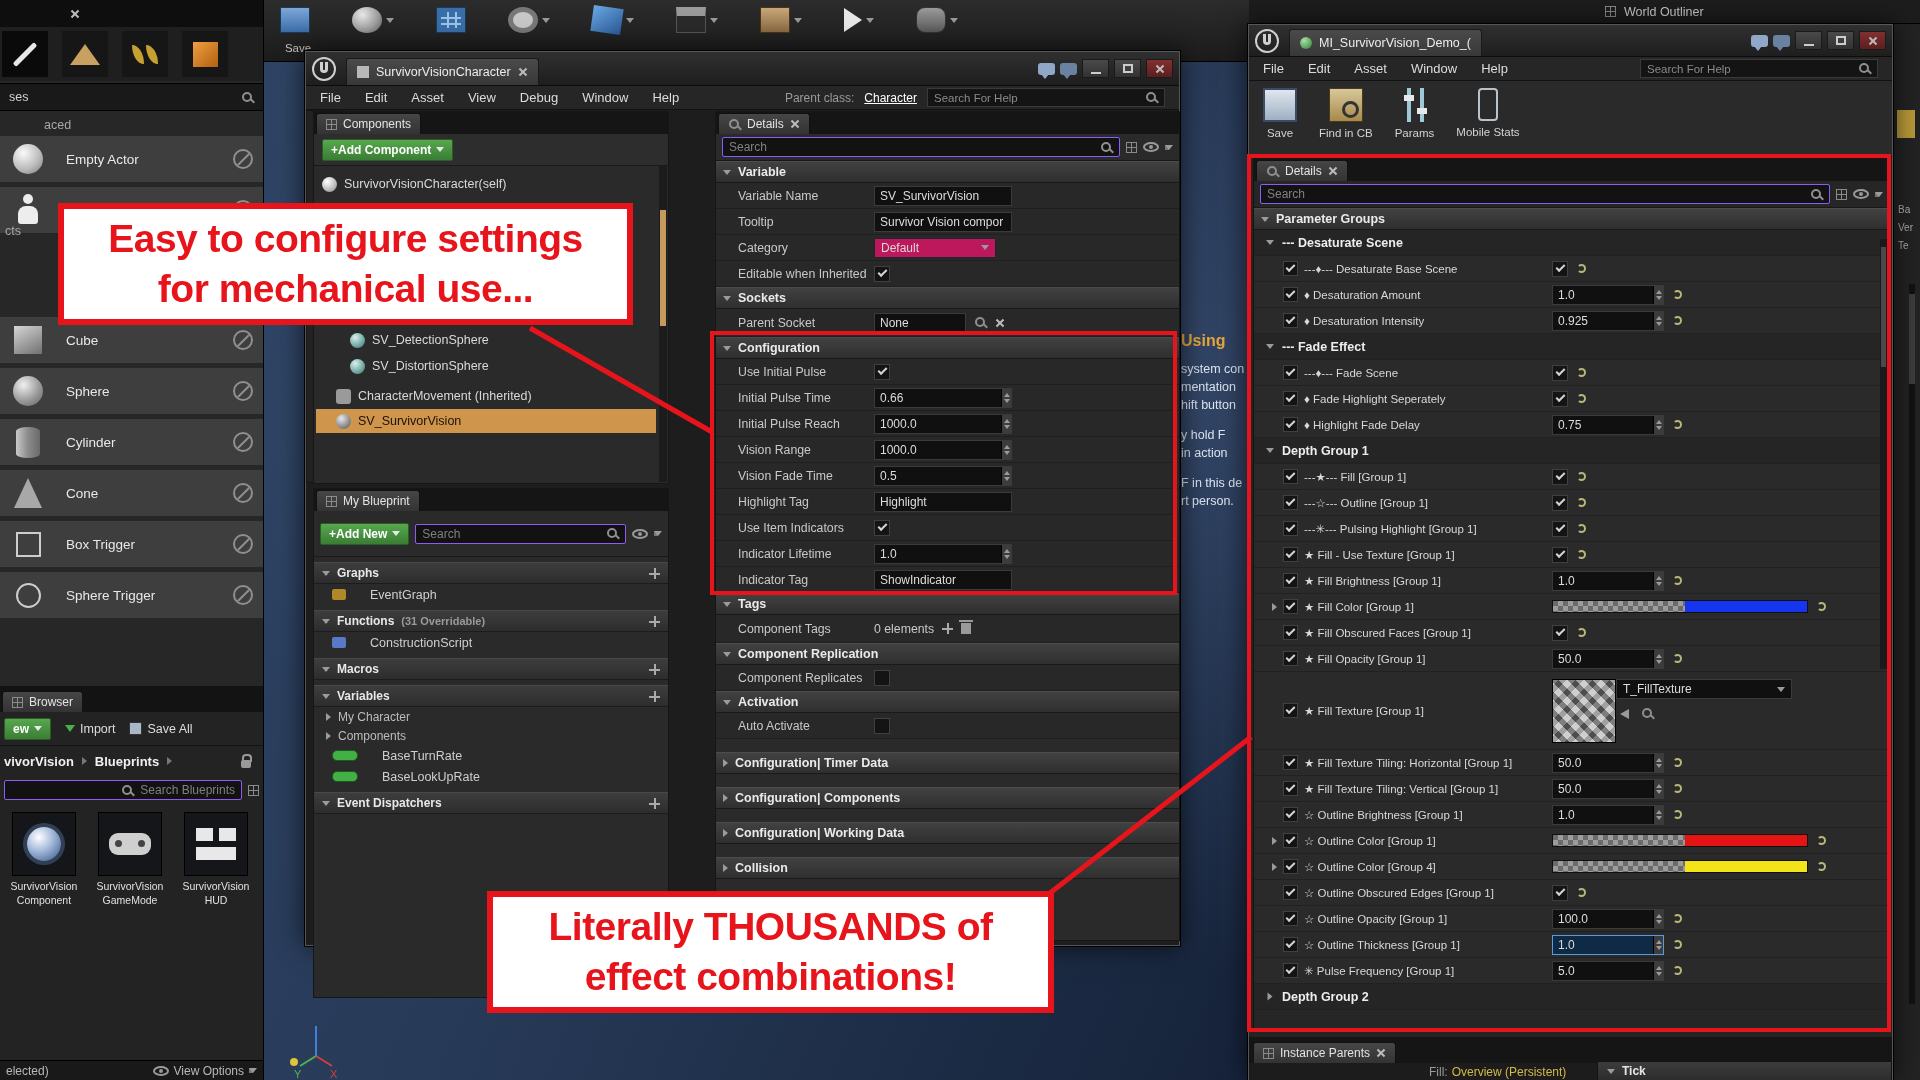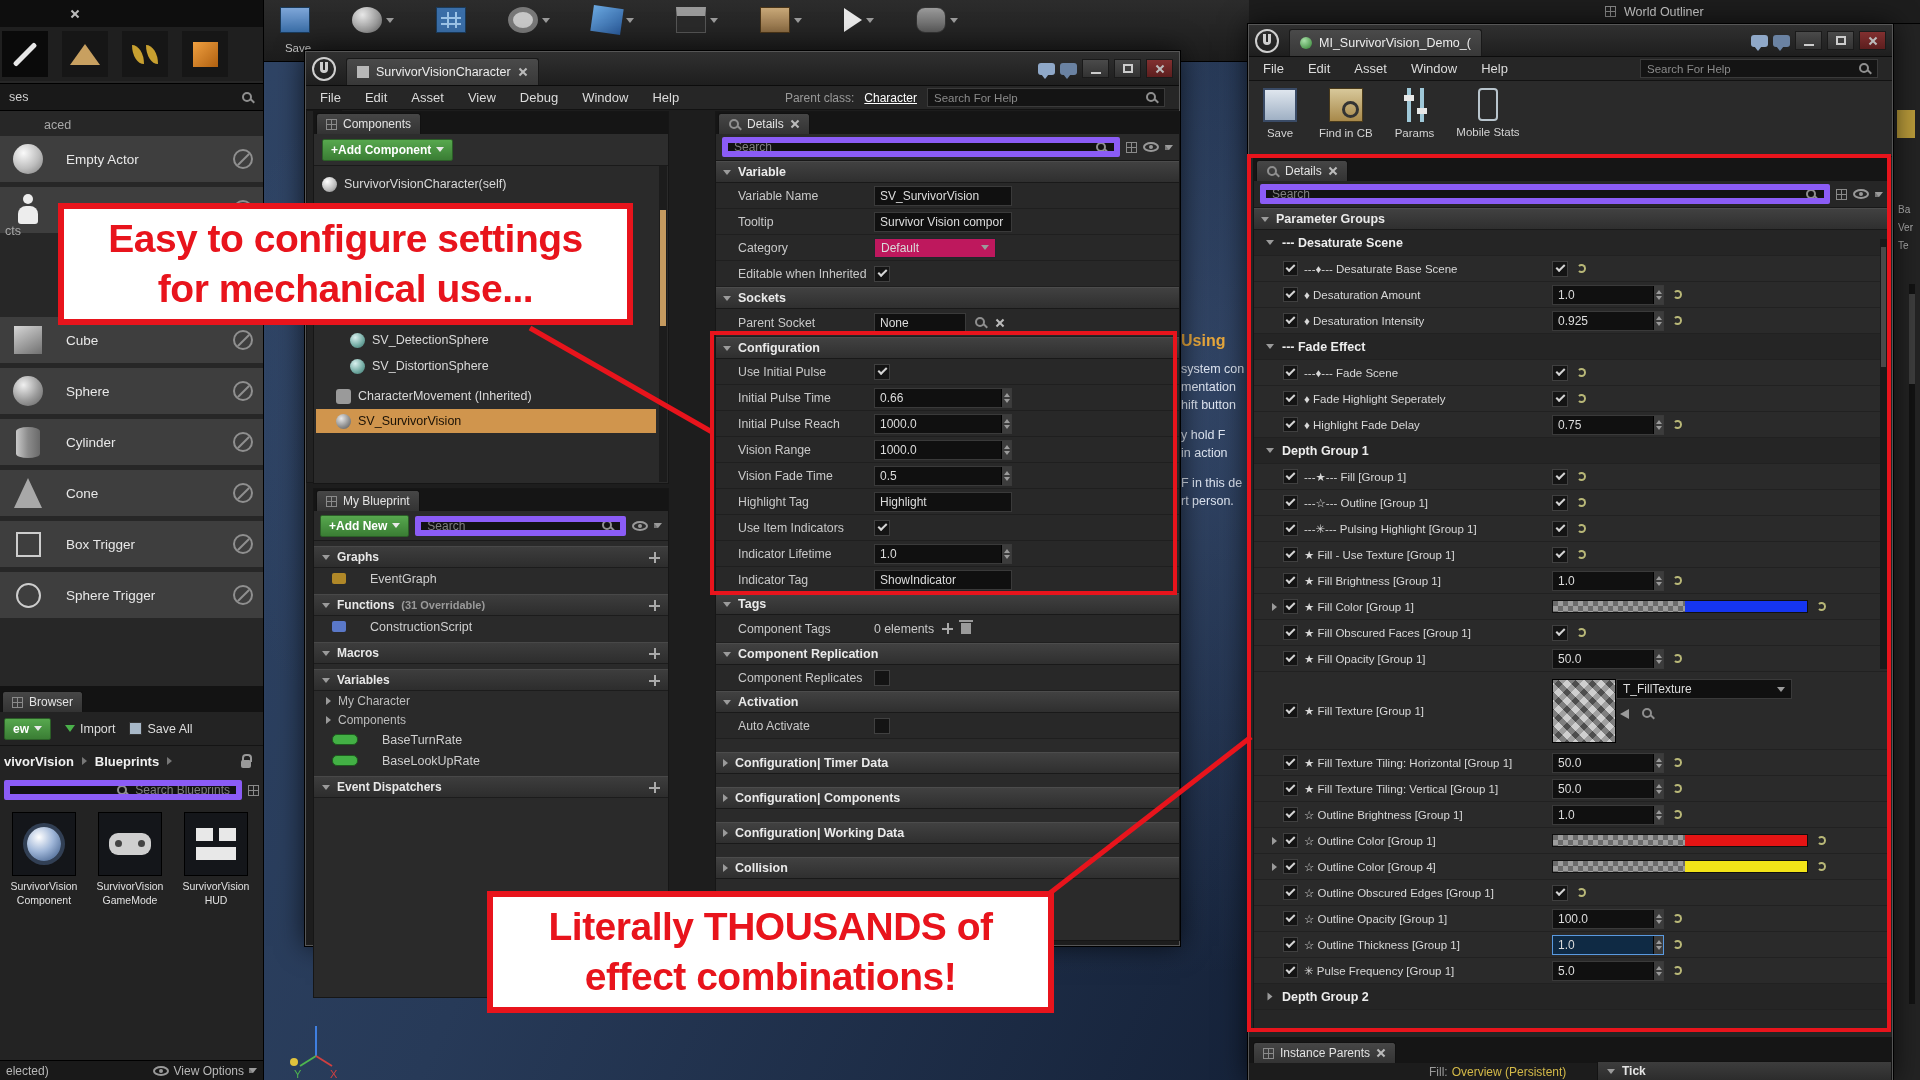--- a/index.html
+++ b/index.html
@@ -38,21 +38,21 @@
  linear-gradient(#8a8a8a,#8a8a8a) 50% 0/1px 100% no-repeat,
  linear-gradient(#8a8a8a,#8a8a8a) 0 50%/100% 1px no-repeat}
 .cb{width:16px;height:16px;background:#141414;border:1px solid #404040;display:flex;align-items:center;justify-content:center;flex:none}
 .cb .tick{width:9px;height:5px;border-left:2px solid #d4d4d4;border-bottom:2px solid #d4d4d4;transform:rotate(-45deg) translate(1px,-1px)}
 .numbox{display:flex;align-items:center;width:138px;height:20px;background:#101010;border:1px solid #3a3a3a}
 .numbox .nv{flex:1;padding:0 5px;font-size:12px;color:#ddd;white-space:nowrap;overflow:hidden}
 .spin{width:10px;align-self:stretch;background:#3c3c3c;border-left:1px solid #000;display:flex;flex-direction:column;align-items:center;justify-content:center;gap:2px;flex:none}
 .spin i{display:block;width:0;height:0;border-left:3px solid transparent;border-right:3px solid transparent}
 .spin .up{border-bottom:4px solid #9a9a9a}.spin .dn{border-top:4px solid #9a9a9a}
 .textbox{display:flex;align-items:center;width:138px;height:20px;background:#101010;border:1px solid #3a3a3a;font-size:12px;color:#ddd;padding:0 5px}
-.searchbox{flex:1;height:20px;background:#121212;border:6px solid #8b5cf6;border-radius:2px;display:flex;align-items:center;gap:6px;padding:0 6px;color:#808080;font-size:12px;overflow:hidden;white-space:nowrap}
+.searchbox{flex:1;height:20px;background:#121212;border:1px solid #8b5cf6;border-radius:2px;display:flex;align-items:center;gap:6px;padding:0 6px;color:#808080;font-size:12px;overflow:hidden;white-space:nowrap}
 .searchbox .mag{margin-left:auto}
 .gbtn{background:linear-gradient(#57a84e,var(--button-green,#3a7d34));color:#fff;font-weight:bold;font-size:12px;border:1px solid #2b5e27;border-radius:2px;display:inline-flex;align-items:center;gap:5px;padding:0 8px;height:22px;white-space:nowrap}
 .reset{width:9px;height:9px;border:2px solid #b9b878;border-radius:50%;border-left-color:transparent;flex:none;display:inline-block}
 
 .main-toolbar{position:absolute;left:264px;top:0;width:985px;height:62px;background:linear-gradient(#2c2c2c,#1c1c1c);border-bottom:1px solid #000;z-index:2}
 .tb-icons{display:flex;align-items:center;gap:42px;padding:7px 0 0 16px}
 .tbicon{display:flex;align-items:center;gap:4px}
 .tbshape{width:30px;height:26px;display:block;flex:none}
 .caret-el{display:none}
 .tbicon.caret .caret-el{display:inline-block}
@@ -177,21 +177,21 @@
 .sphere-component-icon{background:radial-gradient(circle at 35% 30%,#d8f0ee,#6fa8a0 60%,#3a6f68)}
 .character-movement-icon{border-radius:3px;background:#9a9a9a}
 .survivor-vision-icon{background:radial-gradient(circle at 35% 30%,#e8e8e8,#8a8a8a 60%,#555)}
 .comp-scroll{position:absolute;right:1px;top:54px;width:8px;bottom:1px;background:#1c1c1c}
 .comp-scroll i{position:absolute;left:1px;right:1px;top:44px;height:116px;background:#c59a5f;display:block}
 .bp-strip{left:367px;top:1px;width:36px;height:373px;background:#222;border:1px solid #161616}
 .dblchev{display:flex;gap:1px;padding:8px 0 0 10px}
 .strip-block{width:22px;height:16px;background:#3c3c3c;margin:8px auto 0}
 .strip-thumb{width:7px;height:100px;background:#c9a063;margin:10px auto 0}
 .mybp{left:7px;top:378px;width:356px;height:510px}
-.mybp-toolbar{height:30px;display:flex;gap:6px;align-items:center;padding:0 6px;border-bottom:1px solid #1a1a1a}
+.mybp-toolbar{height:46px;display:flex;gap:6px;align-items:center;padding:0 6px;border-bottom:1px solid #1a1a1a}
 .mb-sec{height:22px;margin-top:5px;background:linear-gradient(#3d3d3d,#2d2d2d);border-top:1px solid #484848;border-bottom:1px solid #1c1c1c;display:flex;align-items:center;gap:7px;padding:0 8px;font-size:12px;font-weight:bold;color:#e8e8e8}
 .mb-sec .plus{margin-left:auto}
 .mb-note{font-weight:bold;color:#9a9a9a;font-size:11px}
 .mb-item{height:21px;display:flex;align-items:center;gap:24px;padding-left:18px;font-size:12.5px;color:#cfcfcf}
 .mb-cat{height:19px;display:flex;align-items:center;gap:7px;padding-left:12px;font-size:12px;color:#bdbdbd}
 .graph-icon{width:14px;height:11px;background:#b08828;border-radius:2px;flex:none}
 .func-icon{width:14px;height:11px;background:#5a78c8;border-radius:2px;flex:none}
 .pill{width:26px;height:11px;border-radius:5px;background:#43b045;border:1px solid #1d5a1e;flex:none}
 
 .bpdetails{left:409px;top:1px;width:465px;height:830px}

